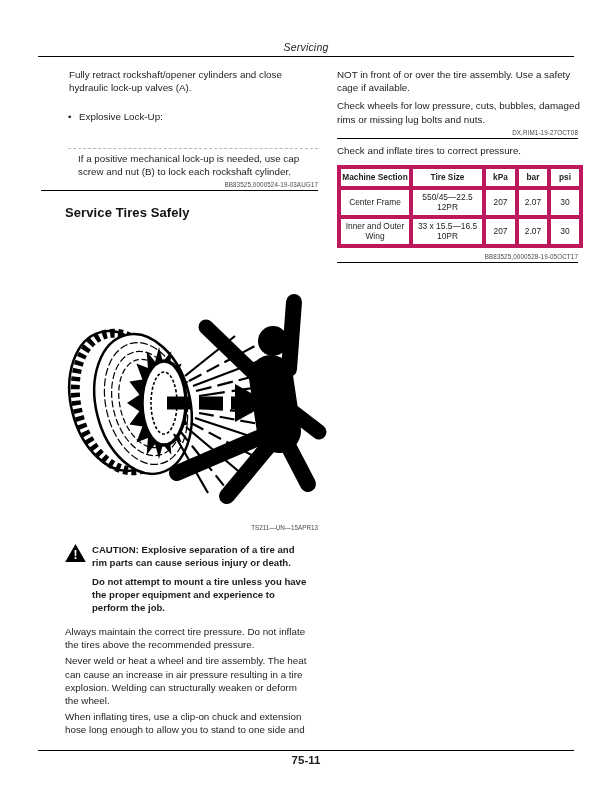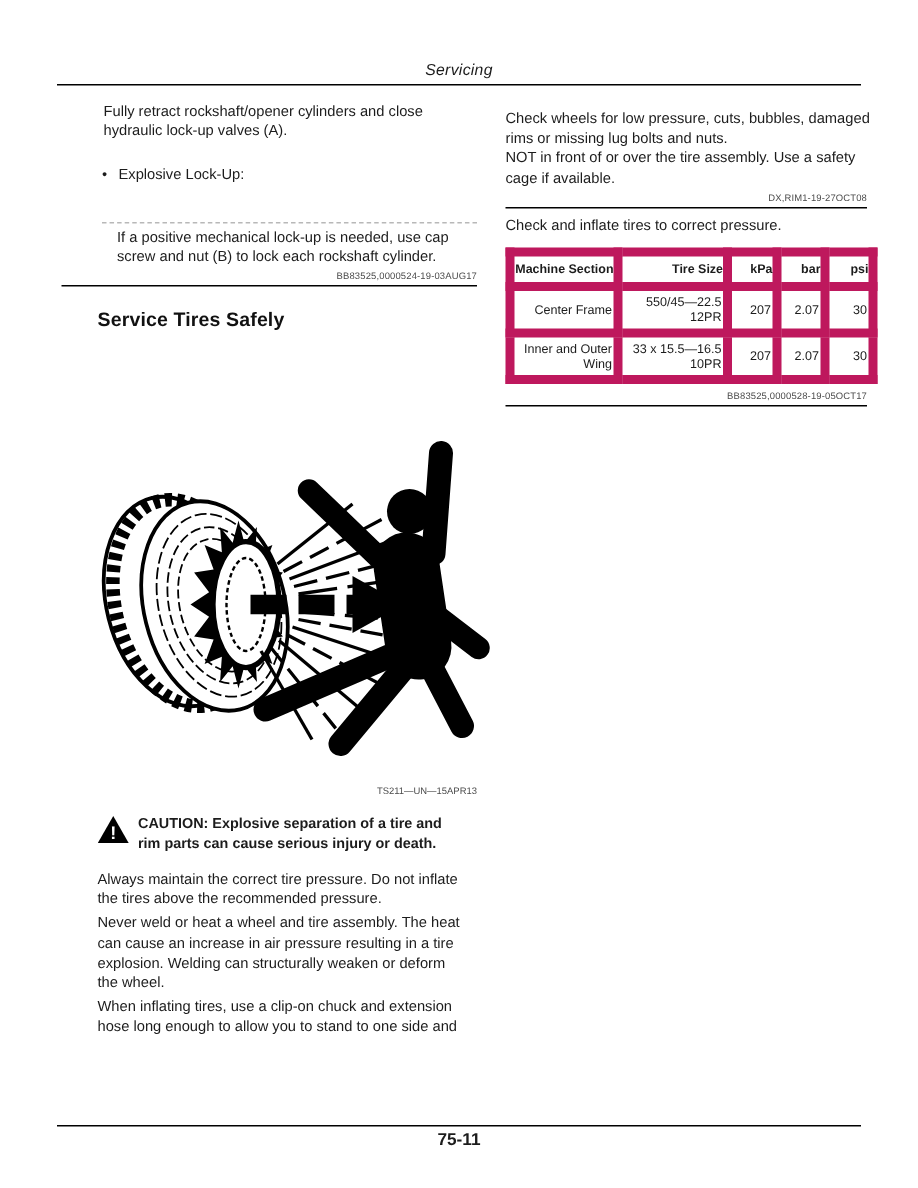--- a/index.html
+++ b/index.html
@@ -25,21 +25,21 @@
   .extend-left{margin-left:-24px;}
   .heading{font-size:13px;font-weight:bold;margin:14px 0 0 0;letter-spacing:0.1px;color:#111;}
   .figure{margin-top:64px;margin-left:2px;display:block;}
   .caption{font-size:6.3px;color:#4a4a4a;text-align:right;margin-top:2px;}
   .caution{display:flex;margin-top:12px;align-items:flex-start;}
   .warn-icon{flex:0 0 auto;margin-right:6px;margin-top:1px;}
   .caution-text{font-weight:bold;font-size:9.6px;line-height:13px;white-space:pre;}
   .indent-caution{margin-left:27px;margin-top:6px;font-weight:bold;font-size:9.6px;line-height:13px;}
   .mt3{margin-top:3px;} .mt5{margin-top:5px;} .mt11{margin-top:11px;}
   .tire-table{margin-top:8px;border-collapse:collapse;width:242px;table-layout:fixed;}
-  .tire-table th,.tire-table td{border:6px solid #be185d;text-align:right;vertical-align:middle;
+  .tire-table th,.tire-table td{border:4px solid #be185d;text-align:center;vertical-align:middle;
         white-space:pre-line;line-height:10.5px;color:#1c1c1c;}
   .tire-table th{font-size:8.3px;font-weight:bold;padding:3px 0;}
   .tire-table td{font-size:8.4px;padding:2px 1px;}
 </style>
 </head>
 <body>
 
 <div class="page">
 
   <div class="hdr">
@@ -110,36 +110,39 @@
     <div class="caption">TS211—UN—15APR13</div>
 
     <div class="caution">
       <svg class="warn-icon" width="21" height="18" viewBox="0 0 24 21" xmlns="http://www.w3.org/2000/svg">
         <polygon points="12,0 24,21 0,21" fill="#000"></polygon>
         <text x="12" y="18" text-anchor="middle" font-size="14" font-weight="bold" fill="#fff" font-family="Liberation Sans, sans-serif">!</text>
       </svg>
       <p class="caution-text">CAUTION: Explosive separation of a tire and
 rim parts can cause serious injury or death.</p>
     </div>
+    <p class="body indent-caution">Do not attempt to mount a tire unless you have
+the proper equipment and experience to
+perform the job.</p>
 
     <p class="body mt11">Always maintain the correct tire pressure. Do not inflate
 the tires above the recommended pressure.</p>
     <p class="body mt3">Never weld or heat a wheel and tire assembly. The heat
 can cause an increase in air pressure resulting in a tire
 explosion. Welding can structurally weaken or deform
 the wheel.</p>
     <p class="body mt3">When inflating tires, use a clip-on chuck and extension
 hose long enough to allow you to stand to one side and</p>
   </div>
 
   <div class="col col-right">
+    <p class="body">NOT in front of or over the tire assembly. Use a safety
+cage if available.</p>
     <p class="body mt5">Check wheels for low pressure, cuts, bubbles, damaged
 rims or missing lug bolts and nuts.</p>
-    <p class="body">NOT in front of or over the tire assembly. Use a safety
-cage if available.</p>
     <div class="ref">DX,RIM1-19-27OCT08</div>
     <div class="col-rule"></div>
 
     <p class="body mt5">Check and inflate tires to correct pressure.</p>
 
     <table class="tire-table">
       <colgroup>
         <col style="width:72px">
           <col style="width:73px">
           <col style="width:33px">

